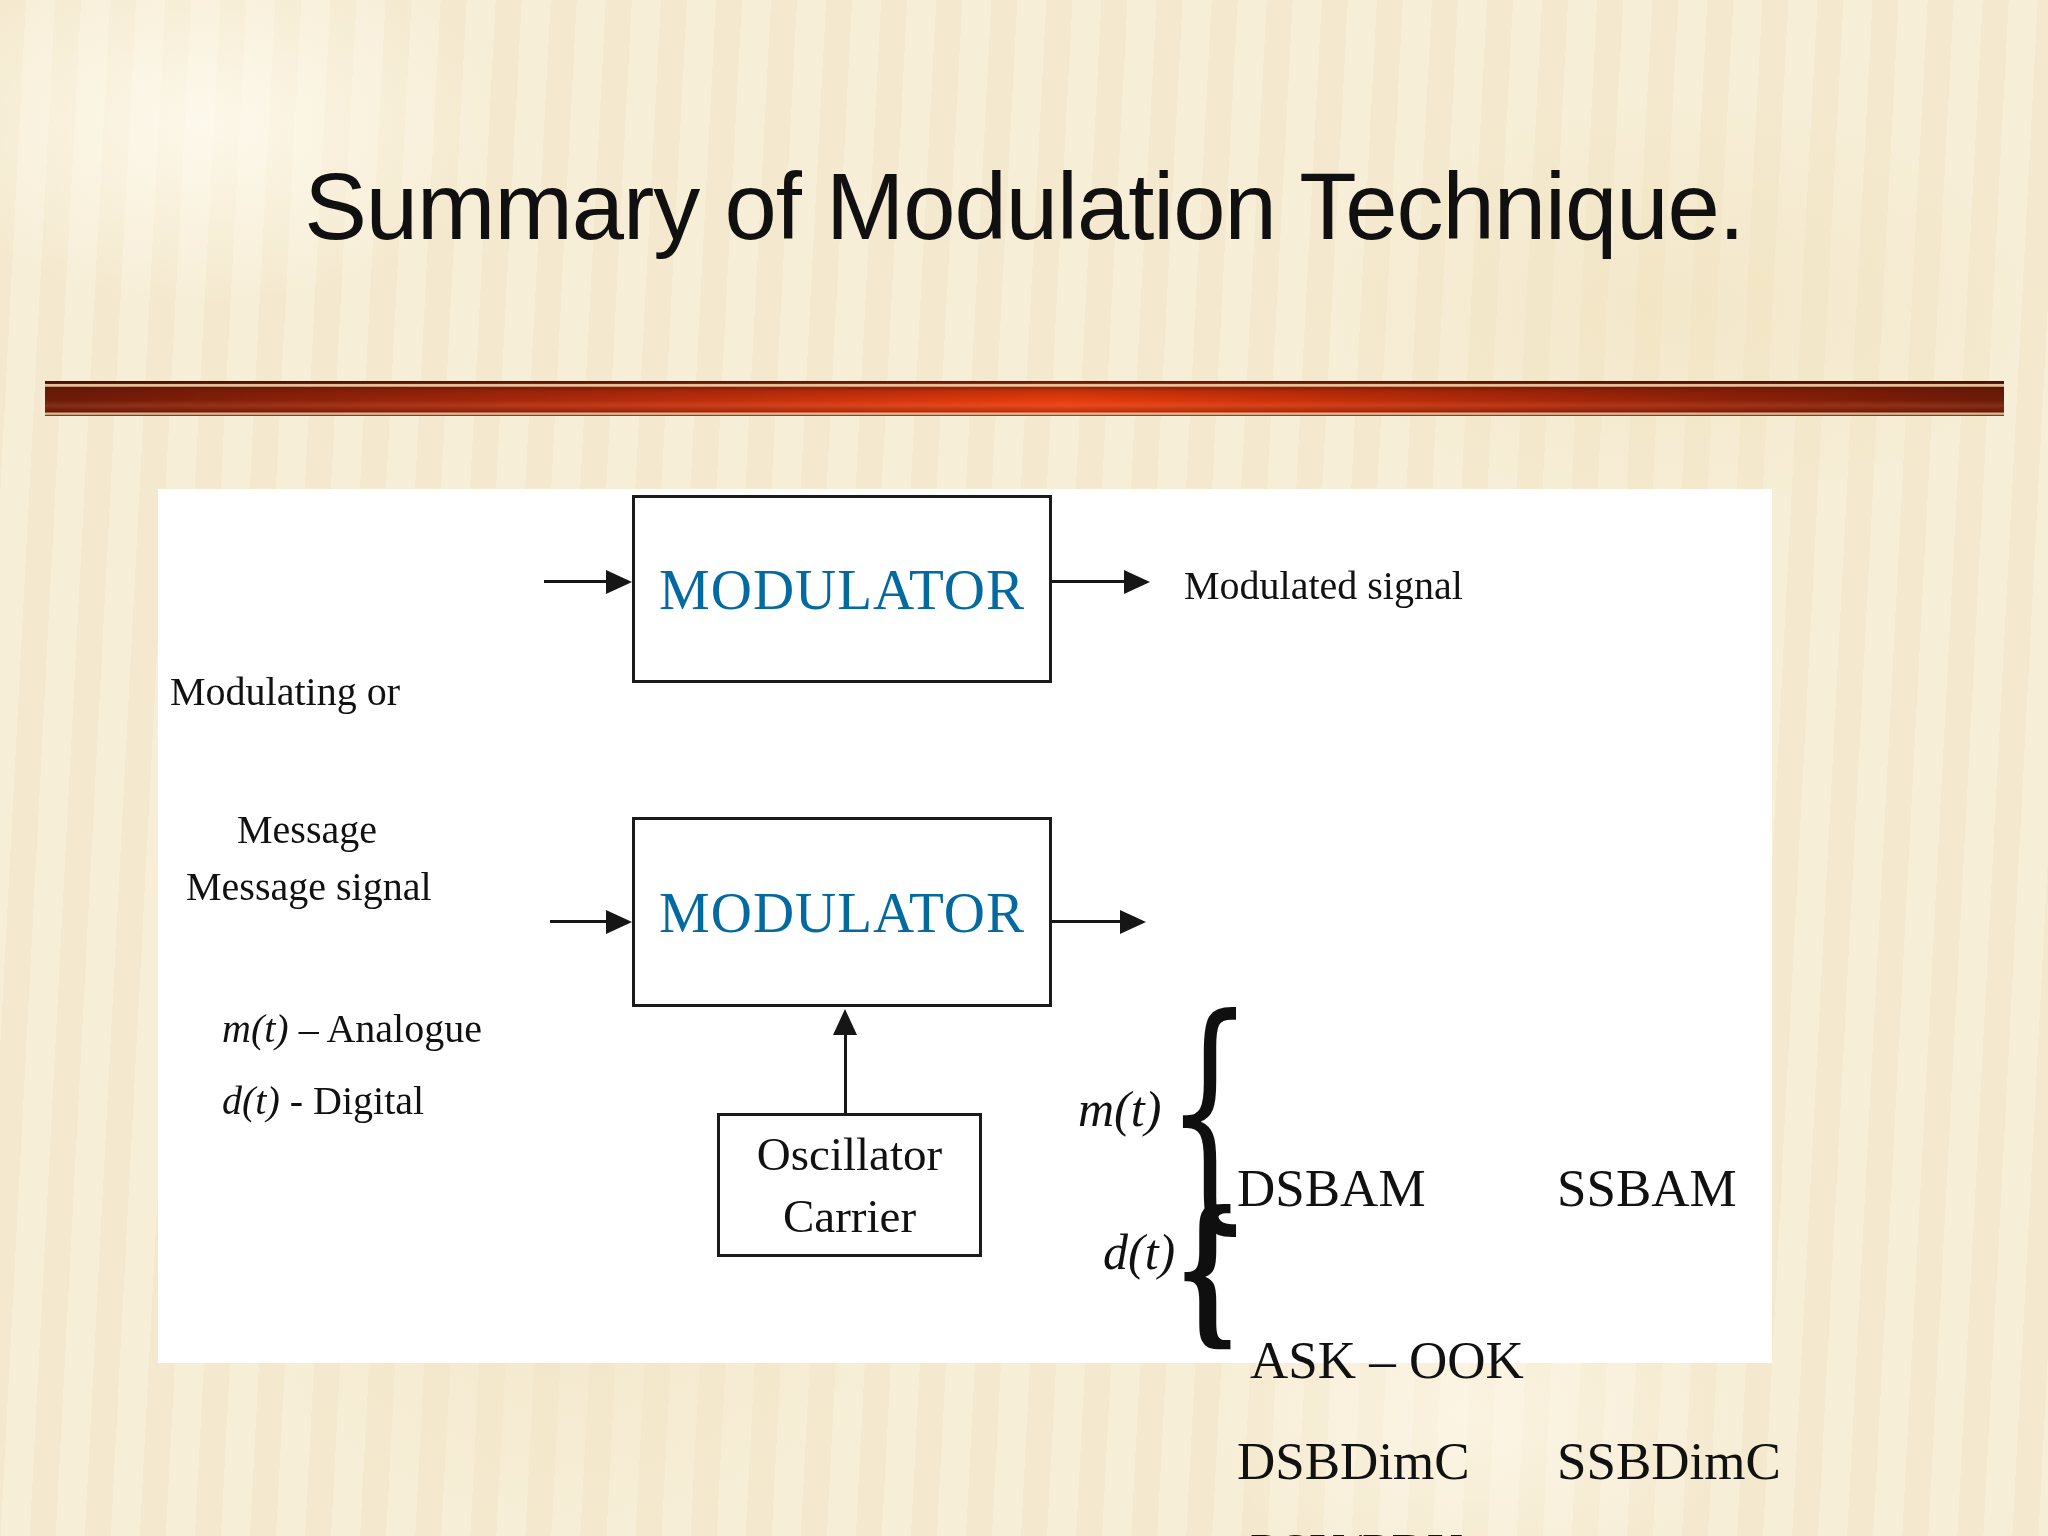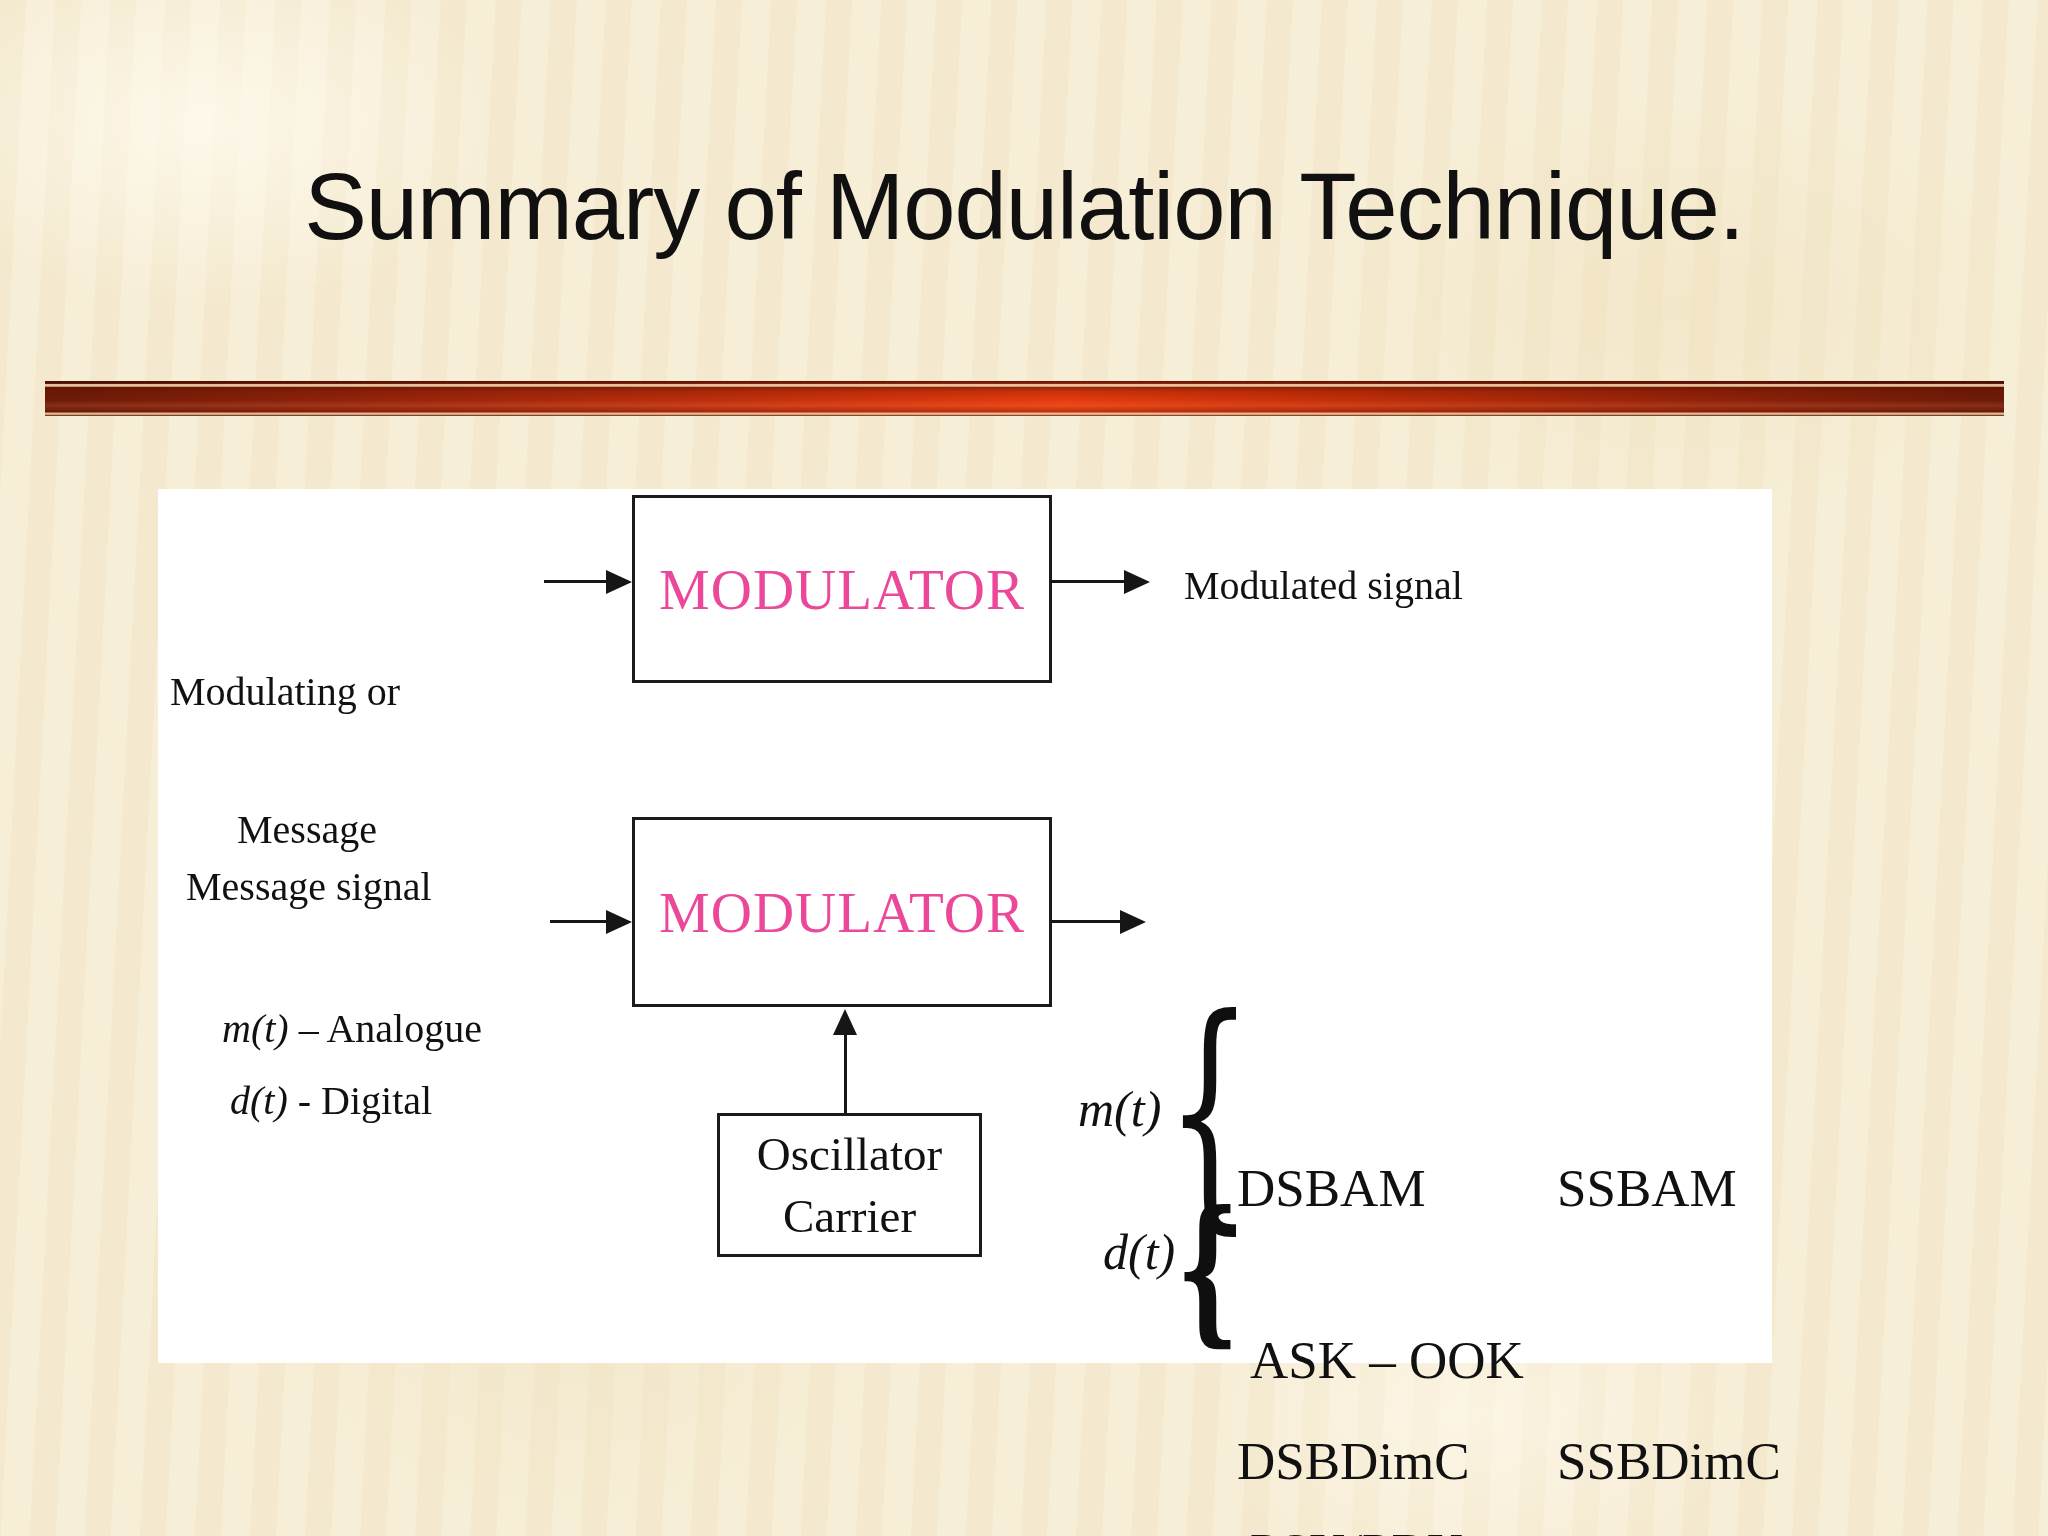--- a/index.html
+++ b/index.html
@@ -46,21 +46,21 @@
   .panel{
     position:absolute;left:158px;top:489px;width:1614px;height:874px;
     background:#ffffff;
   }
   .panel *{position:absolute;}
   .lbl{font-size:40px;line-height:65px;white-space:pre;}
   .box{
     border:3px solid #1b1b1b;background:#ffffff;box-sizing:border-box;
     display:flex;align-items:center;justify-content:center;
   }
-  .box .box-label{position:static;font-size:57px;letter-spacing:1px;color:#ec4899;}
+  .box .box-label{position:static;font-size:57px;letter-spacing:1px;color:#0369a1;}
   .hline{border-top:3px solid #161616;height:0;}
   .vline{border-left:3px solid #161616;width:0;}
   .tri-r{width:0;height:0;border-left:26px solid #161616;border-top:12px solid transparent;border-bottom:12px solid transparent;}
   .tri-u{width:0;height:0;border-bottom:26px solid #161616;border-left:12px solid transparent;border-right:12px solid transparent;}
   .sym{font-style:italic;}
   .rest{white-space:pre;}
 
   
   .input-label{left:12px;top:40px;}
   .input-label .line2{position:static;display:block;padding-left:16px;}
@@ -68,21 +68,21 @@
   .arrow1-line{left:386px;top:91px;width:64px;}
   .arrow1-head{left:448px;top:81px;}
   .box1{left:474px;top:6px;width:420px;height:188px;}
   .arrow2-line{left:894px;top:91px;width:74px;}
   .arrow2-head{left:966px;top:81px;}
   .output-label{left:1026px;top:64px;}
 
   
   .message-label{left:79px;top:308px;}
   .analogue-label{left:4px;top:442px;}
-  .digital-label{left:12px;top:514px;}
+  .digital-label{left:4px;top:514px;}
   .arrow3-line{left:392px;top:431px;width:58px;}
   .arrow3-head{left:448px;top:421px;}
   .box2{left:474px;top:328px;width:420px;height:190px;}
   .arrow4-line{left:894px;top:431px;width:70px;}
   .arrow4-head{left:962px;top:421px;}
 
   
   .osc-arrow-head{left:675px;top:520px;}
   .osc-line{left:686px;top:546px;height:78px;}
   .osc-box{left:559px;top:624px;width:265px;height:144px;flex-direction:column;}

